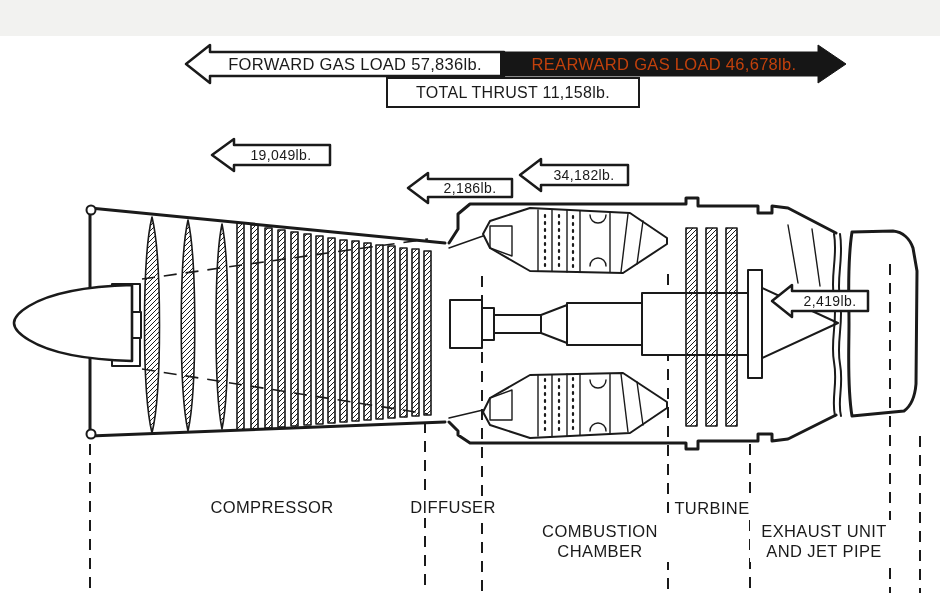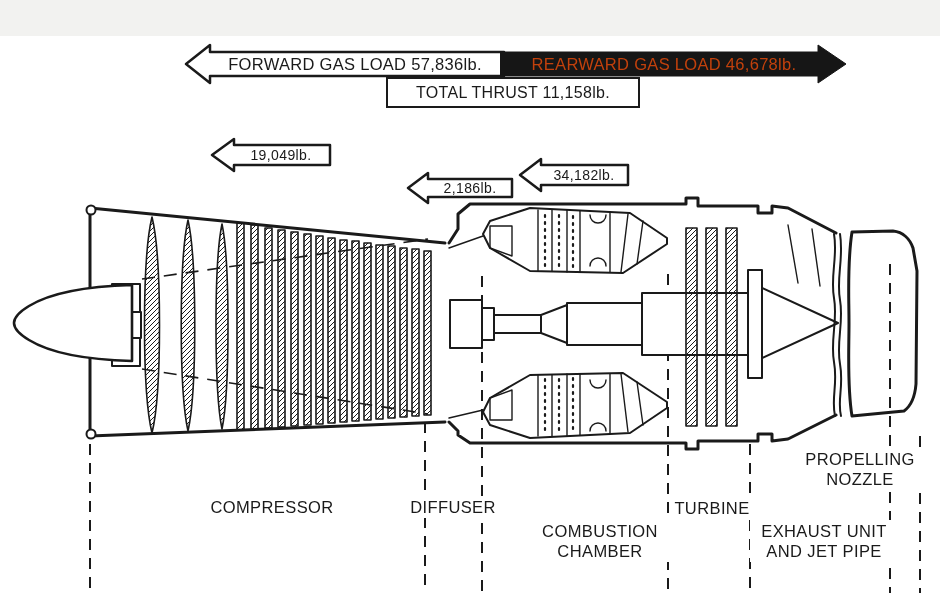--- a/index.html
+++ b/index.html
@@ -198,24 +198,28 @@
 
   <div class="arrow left" style="left:518px;top:120px;width:112px;height:38px">
     <svg viewBox="0 0 112 38" preserveAspectRatio="none">
       <polygon class="outline-shape" points="2,19 23,3 23,9 110,9 110,29 23,29 23,35"></polygon>
     </svg>
     <span class="atext">34,182lb.</span>
   </div>
 
 
 
+  <div class="arrow left" style="left:770px;top:246px;width:100px;height:38px">
+    <svg viewBox="0 0 100 38" preserveAspectRatio="none">
+      <polygon class="outline-shape" points="2,19 22,3 22,9 98,9 98,29 22,29 22,35"></polygon>
+    </svg>
+    <span class="atext">2,419lb.</span>
+  </div>
 
   <div class="sec-label" style="left:394px;top:460px;width:114px">DIFFUSER</div>
   <div class="sec-label" style="left:196px;top:460px;width:148px">COMPRESSOR</div>
   <div class="sec-label" style="left:526px;top:484px;width:144px">COMBUSTION
 CHAMBER</div>
   <div class="sec-label" style="left:672px;top:461px;width:76px">TURBINE</div>
   <div class="sec-label" style="left:750px;top:484px;width:144px">EXHAUST UNIT
 AND JET PIPE</div>
-  <div class="sec-label" style="left:798px;top:412px;width:120px">PROPELLING
-NOZZLE</div>
 
 </div>
 
 </body></html>

